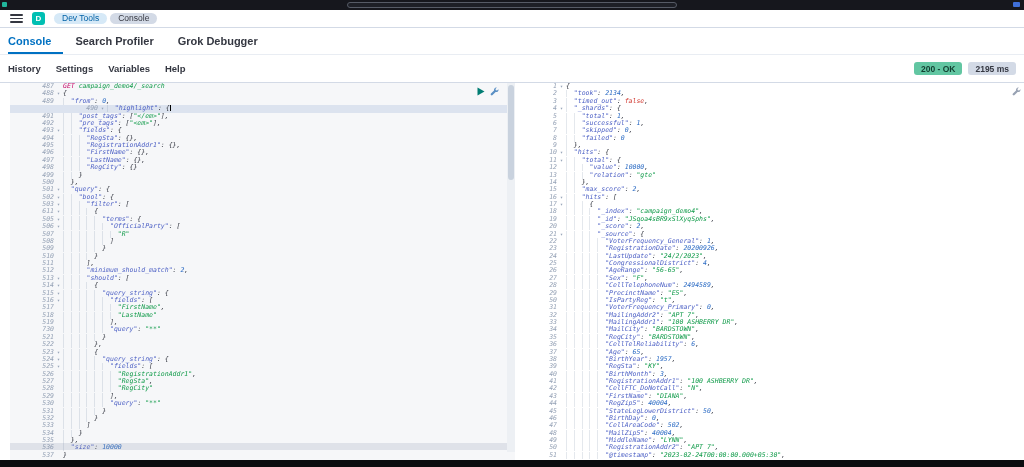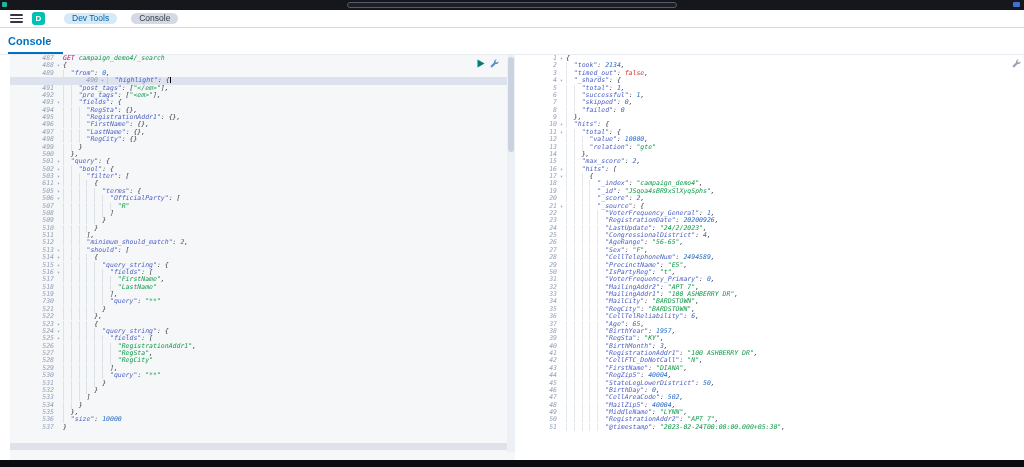--- a/index.html
+++ b/index.html
@@ -14,21 +14,21 @@
   .chrome-corner{ position:absolute; left:2px; top:2px; width:5px; height:5px; background:#21b59b; border-radius:1px; }
   .chrome-search{ position:absolute; left:347px; top:2px; width:330px; height:6px; border:1px solid #565b66; border-radius:3px; background:#1d1f26; }
   .chrome-right{ position:absolute; right:4px; top:2px; width:7px; height:5px; background:#3f6fd8; border-radius:1px; }
   .os-bottom-bar{ height:7px; background:#0b0c0f; flex:none; }
 
   
   .app-header{ height:18px; flex:none; border-bottom:1px solid #d3dae6; display:flex; align-items:center; padding-left:10px; gap:9px; background:#fff; }
   .hamburger{ width:13px; height:9px; display:flex; flex-direction:column; justify-content:space-between; background:none; border:none; cursor:pointer; }
   .hamburger span{ display:block; height:1.6px; background:#343741; border-radius:1px; }
   .logo{ width:13px; height:13px; border-radius:3px; background:#00bfb3; color:#fff; font-size:8px; font-weight:700; display:flex; align-items:center; justify-content:center; }
-  .breadcrumbs{ display:flex; align-items:center; gap:14px;margin-left:10px; }
+  .breadcrumbs{ display:flex; align-items:center; gap:3px; }
   .crumb{ font-size:8.5px; line-height:11px; padding:0 8px; border-radius:8px; white-space:nowrap; }
   .crumb-link{ background:#d6e9f7; color:#0061a6; cursor:pointer; }
   .crumb-current{ background:#d3dae6; color:#343741; }
 
   
   .app-tabs{ height:27px; flex:none; display:flex; align-items:stretch; padding-left:8px; border-bottom:1px solid #e9edf3; background:#fff; }
   .tab{ display:flex; align-items:center; gap:5px; padding:0 12px; font-size:11px; font-weight:600; color:#343741; cursor:pointer; }
   .tab:first-child{ padding-left:0; }
   .tab.active{ color:#0071c2; box-shadow:inset 0 -2px 0 #0071c2; }
   .beta{ font-size:6.5px; line-height:9px; border:1px solid #d3dae6; border-radius:7px; padding:0 5px; color:#69707d; letter-spacing:.4px; background:#fff; }
@@ -90,22 +90,40 @@
     <nav class="breadcrumbs">
       <span class="crumb crumb-link">Dev Tools</span>
       <span class="crumb crumb-current">Console</span>
     </nav>
   </header>
 
   <nav class="app-tabs" id="appTabs">
       <div class="tab active">
         <span>Console</span>
       </div>
+      <div class="tab">
+        <span>Search Profiler</span>
+      </div>
+      <div class="tab">
+        <span>Grok Debugger</span>
+      </div>
     </nav>
 
+  <div class="console-bar">
+    <div class="console-menu" id="consoleMenu">
+        <button class="menu-item">History</button>
+        <button class="menu-item">Settings</button>
+        <button class="menu-item">Variables</button>
+        <button class="menu-item">Help</button>
+      </div>
+    <div class="status-badges">
+      <span class="badge badge-success">200 - OK</span>
+      <span class="badge badge-time">2195 ms</span>
+    </div>
+  </div>
 
   <div class="editor-area">
 
     <div class="pane request-pane">
       <div class="pane-actions">
         <button class="icon-btn">
           <span>
             <svg width="8" height="9" viewBox="0 0 8 9">
                 <polygon points="0.5,0.5 7.5,4.5 0.5,8.5" fill="#017d73"></polygon>
               </svg>

